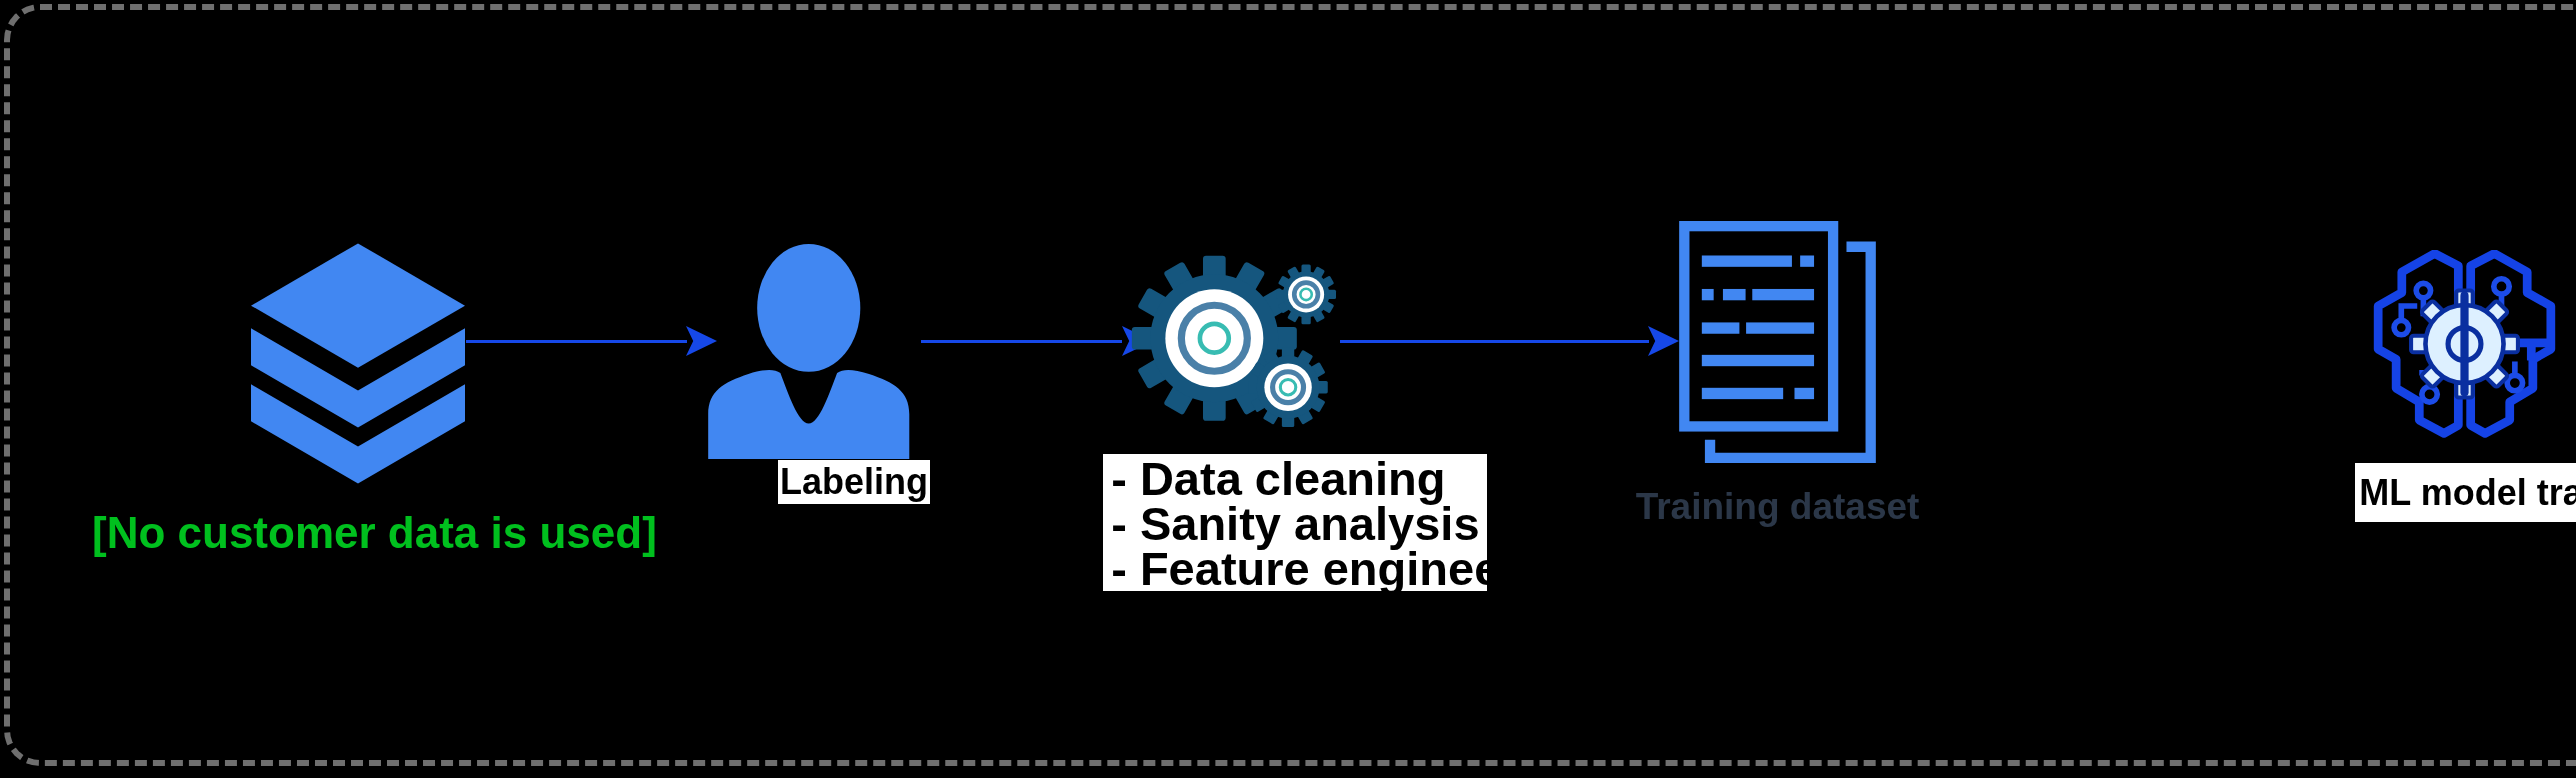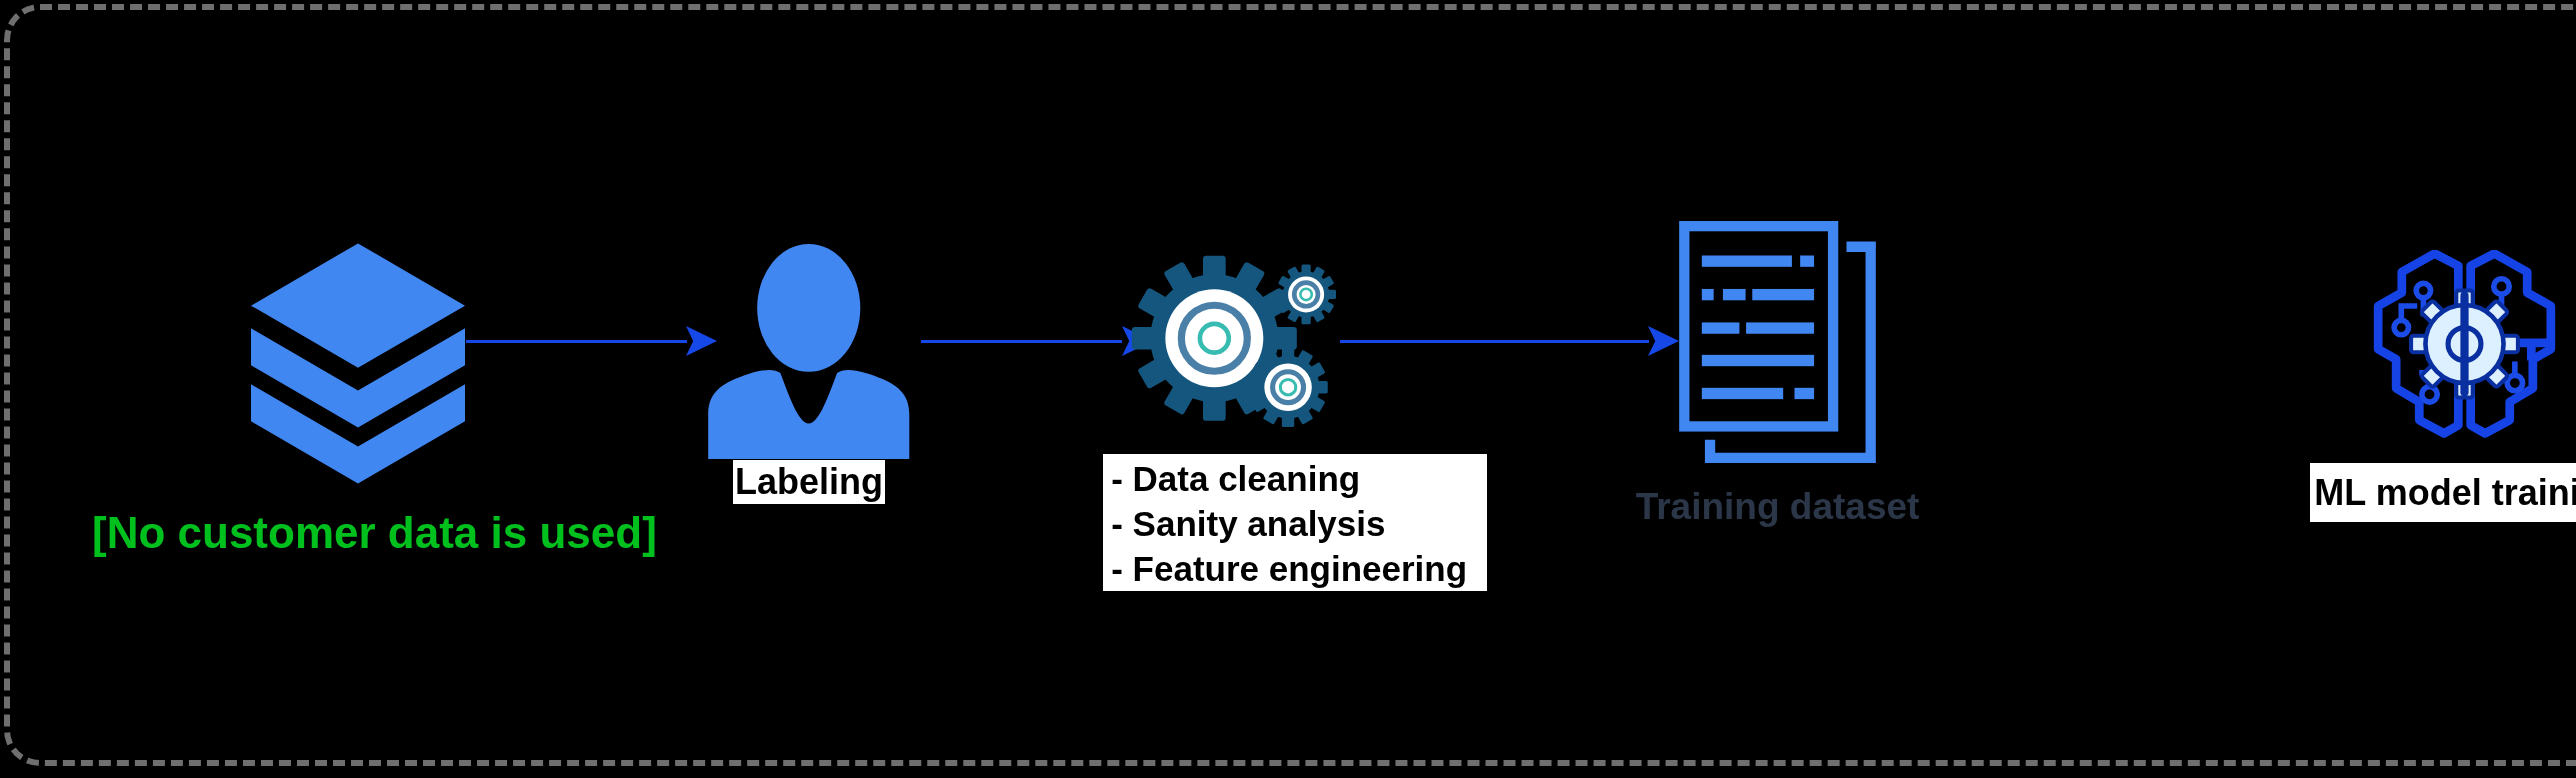--- a/index.html
+++ b/index.html
@@ -34,29 +34,30 @@
     position: absolute;
     background: #ffffff;
     color: #000000;
     font-weight: 700;
     font-size: 36px;
     line-height: 1.0;
     display: flex;
     align-items: center;
     justify-content: center;
     white-space: nowrap;
+    margin-left: 45px;
   }
   .process-box {
     position: absolute;
     left: 1103px; top: 454px;
     width: 384px; height: 137px;
     background: #ffffff;
     color: #000000;
     font-weight: 700;
-    font-size: 35px;
+    font-size: 47px;
     line-height: 45px;
     padding: 2.1px 0 0 8.2px;
     box-sizing: border-box;
     white-space: nowrap;
   }
   .note-green {
     position: absolute;
     left: 92px; top: 513px;
     width: 538px;
     text-align: center;

